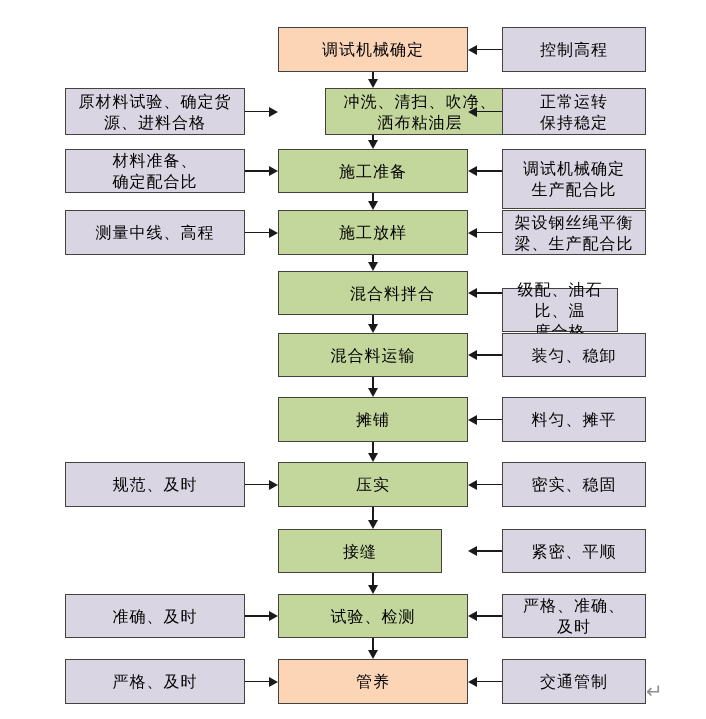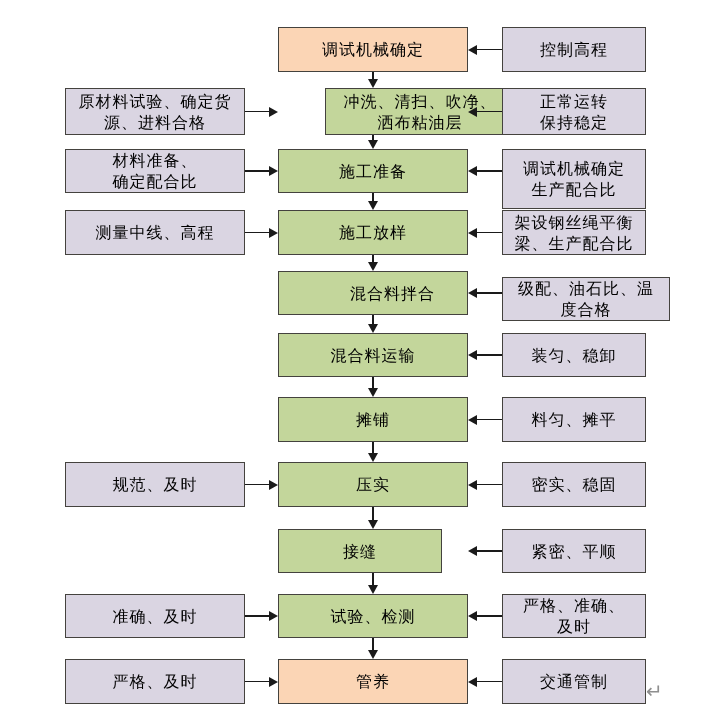--- a/index.html
+++ b/index.html
@@ -66,21 +66,21 @@
     <div class="box fill-side" style="left: 65px; top: 210px; width: 180px; height: 45px;">测量中线、高程</div>
     <div class="hline" style="left: 245px; top: 231.75px; width: 25px;"></div>
     <div class="tri tri-right" style="left: 269px; top: 227.5px;"></div>
     <div class="box fill-side" style="left: 502px; top: 210px; width: 144px; height: 45px;">架设钢丝绳平衡
 梁、生产配合比</div>
     <div class="tri tri-left" style="left: 468px; top: 227.5px;"></div>
     <div class="hline" style="left: 476px; top: 231.75px; width: 26px;"></div>
     <div class="vline" style="left: 372.25px; top: 255px; height: 8px;"></div>
     <div class="tri tri-down" style="left: 368px; top: 262px;"></div>
     <div class="box fill-process" style="left: 278px; top: 271px; width: 190px; height: 44px; padding-left: 41px;">混合料拌合</div>
-    <div class="box fill-side" style="left: 502px; top: 277px; width: 168px; height: 44px;">级配、油石比、温
+    <div class="box fill-side" style="left: 502px; top: 288px; width: 116px; height: 44px;">级配、油石比、温
 度合格</div>
     <div class="tri tri-left" style="left: 468px; top: 288px;"></div>
     <div class="hline" style="left: 476px; top: 292.25px; width: 26px;"></div>
     <div class="vline" style="left: 372.25px; top: 315px; height: 10px;"></div>
     <div class="tri tri-down" style="left: 368px; top: 324px;"></div>
     <div class="box fill-side" style="left: 502px; top: 333px; width: 144px; height: 44px;">装匀、稳卸</div>
     <div class="box fill-process" style="left: 278px; top: 333px; width: 190px; height: 44px;">混合料运输</div>
     <div class="tri tri-left" style="left: 468px; top: 350px;"></div>
     <div class="hline" style="left: 476px; top: 354.25px; width: 26px;"></div>
     <div class="vline" style="left: 372.25px; top: 377px; height: 12px;"></div>

